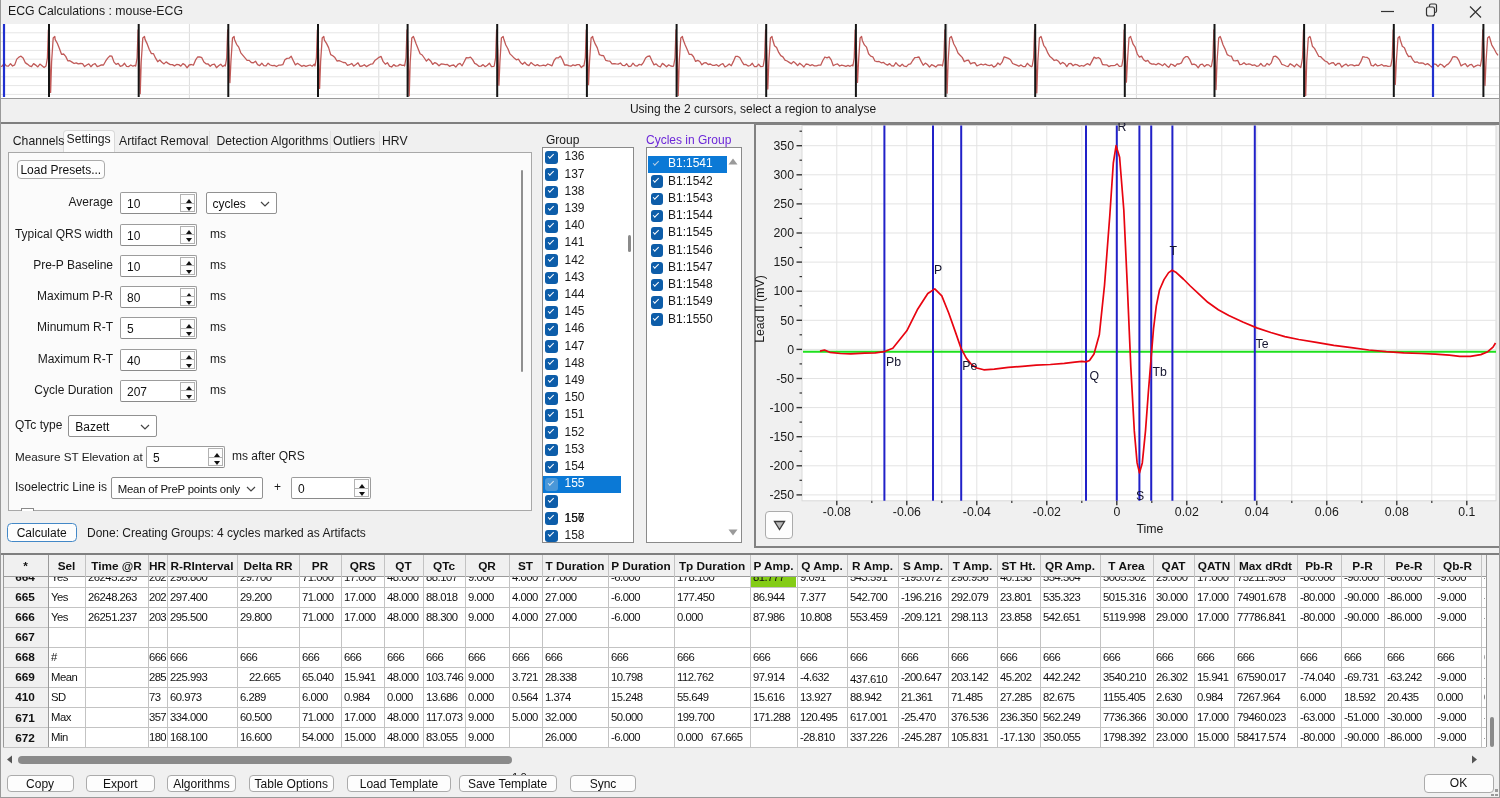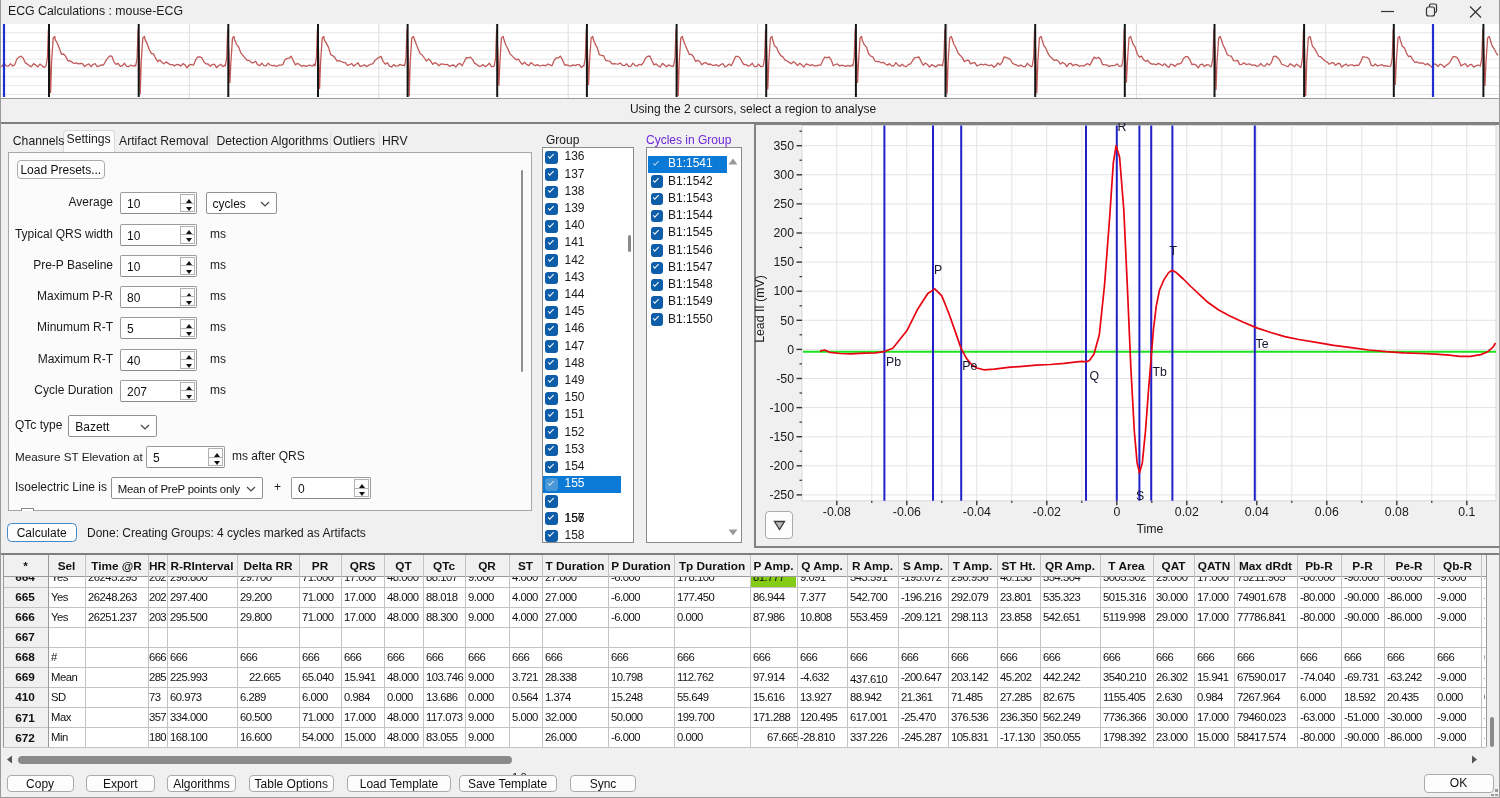--- a/index.html
+++ b/index.html
@@ -800,21 +800,21 @@
 <div class="td" style="left:237px;top:727.0px;width:61px;height:20.1px">16.600</div>
 <div class="td" style="left:299px;top:727.0px;width:41px;height:20.1px">54.000</div>
 <div class="td" style="left:341px;top:727.0px;width:42px;height:20.1px">15.000</div>
 <div class="td" style="left:384px;top:727.0px;width:38px;height:20.1px">48.000</div>
 <div class="td" style="left:423px;top:727.0px;width:41px;height:20.1px">83.055</div>
 <div class="td" style="left:465px;top:727.0px;width:43px;height:20.1px">9.000</div>
 <div class="td" style="left:509px;top:767px;width:18px;height:20.1px">1.000</div>
 <div class="td" style="left:542px;top:727.0px;width:65px;height:20.1px">26.000</div>
 <div class="td" style="left:608px;top:727.0px;width:65px;height:20.1px">-6.000</div>
 <div class="td" style="left:674px;top:727.0px;width:75px;height:20.1px">0.000</div>
-<div class="td" style="left:764px;top:727.0px;width:46px;height:20.1px">67.665</div>
+<div class="td" style="left:708px;top:727.0px;width:46px;height:20.1px">67.665</div>
 <div class="td" style="left:797px;top:727.0px;width:49px;height:20.1px">-28.810</div>
 <div class="td" style="left:847px;top:727.0px;width:50px;height:20.1px">337.226</div>
 <div class="td" style="left:898px;top:727.0px;width:49px;height:20.1px">-245.287</div>
 <div class="td" style="left:948px;top:727.0px;width:48px;height:20.1px">105.831</div>
 <div class="td" style="left:997px;top:727.0px;width:42px;height:20.1px">-17.130</div>
 <div class="td" style="left:1040px;top:727.0px;width:59px;height:20.1px">350.055</div>
 <div class="td" style="left:1100px;top:727.0px;width:52px;height:20.1px">1798.392</div>
 <div class="td" style="left:1153px;top:727.0px;width:40px;height:20.1px">23.000</div>
 <div class="td" style="left:1194px;top:727.0px;width:39px;height:20.1px">15.000</div>
 <div class="td" style="left:1234px;top:727.0px;width:62px;height:20.1px">58417.574</div>

